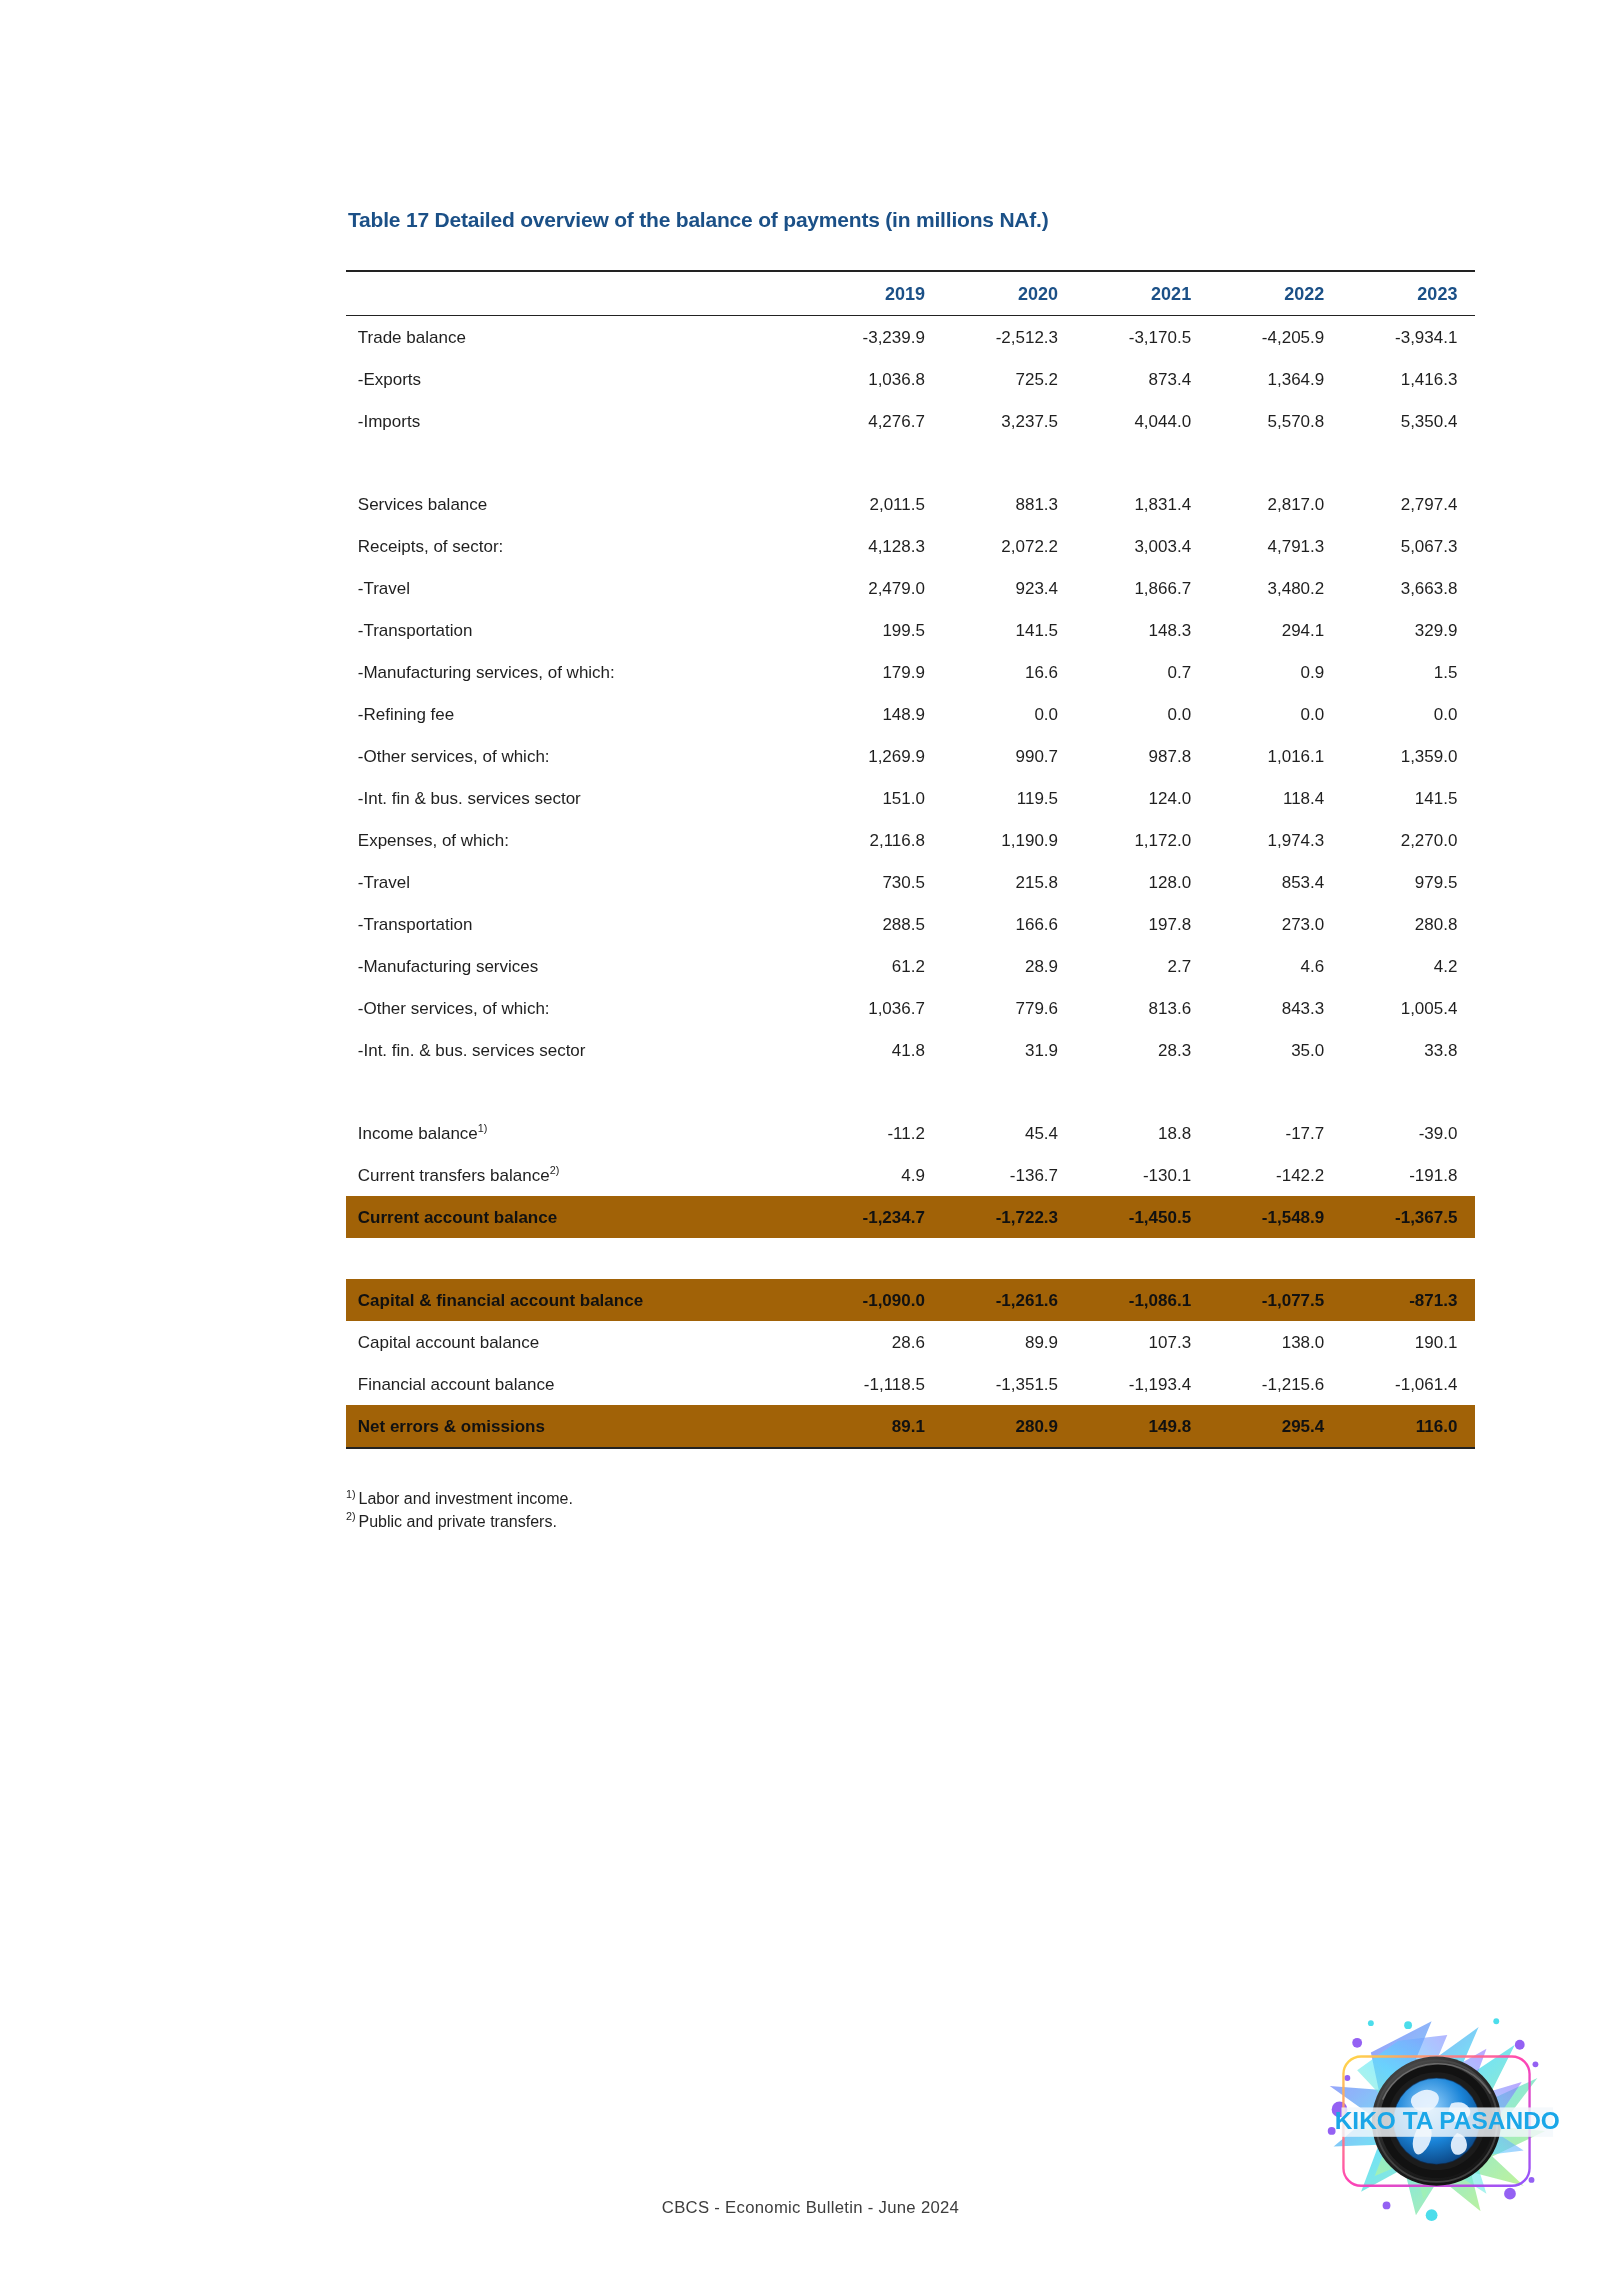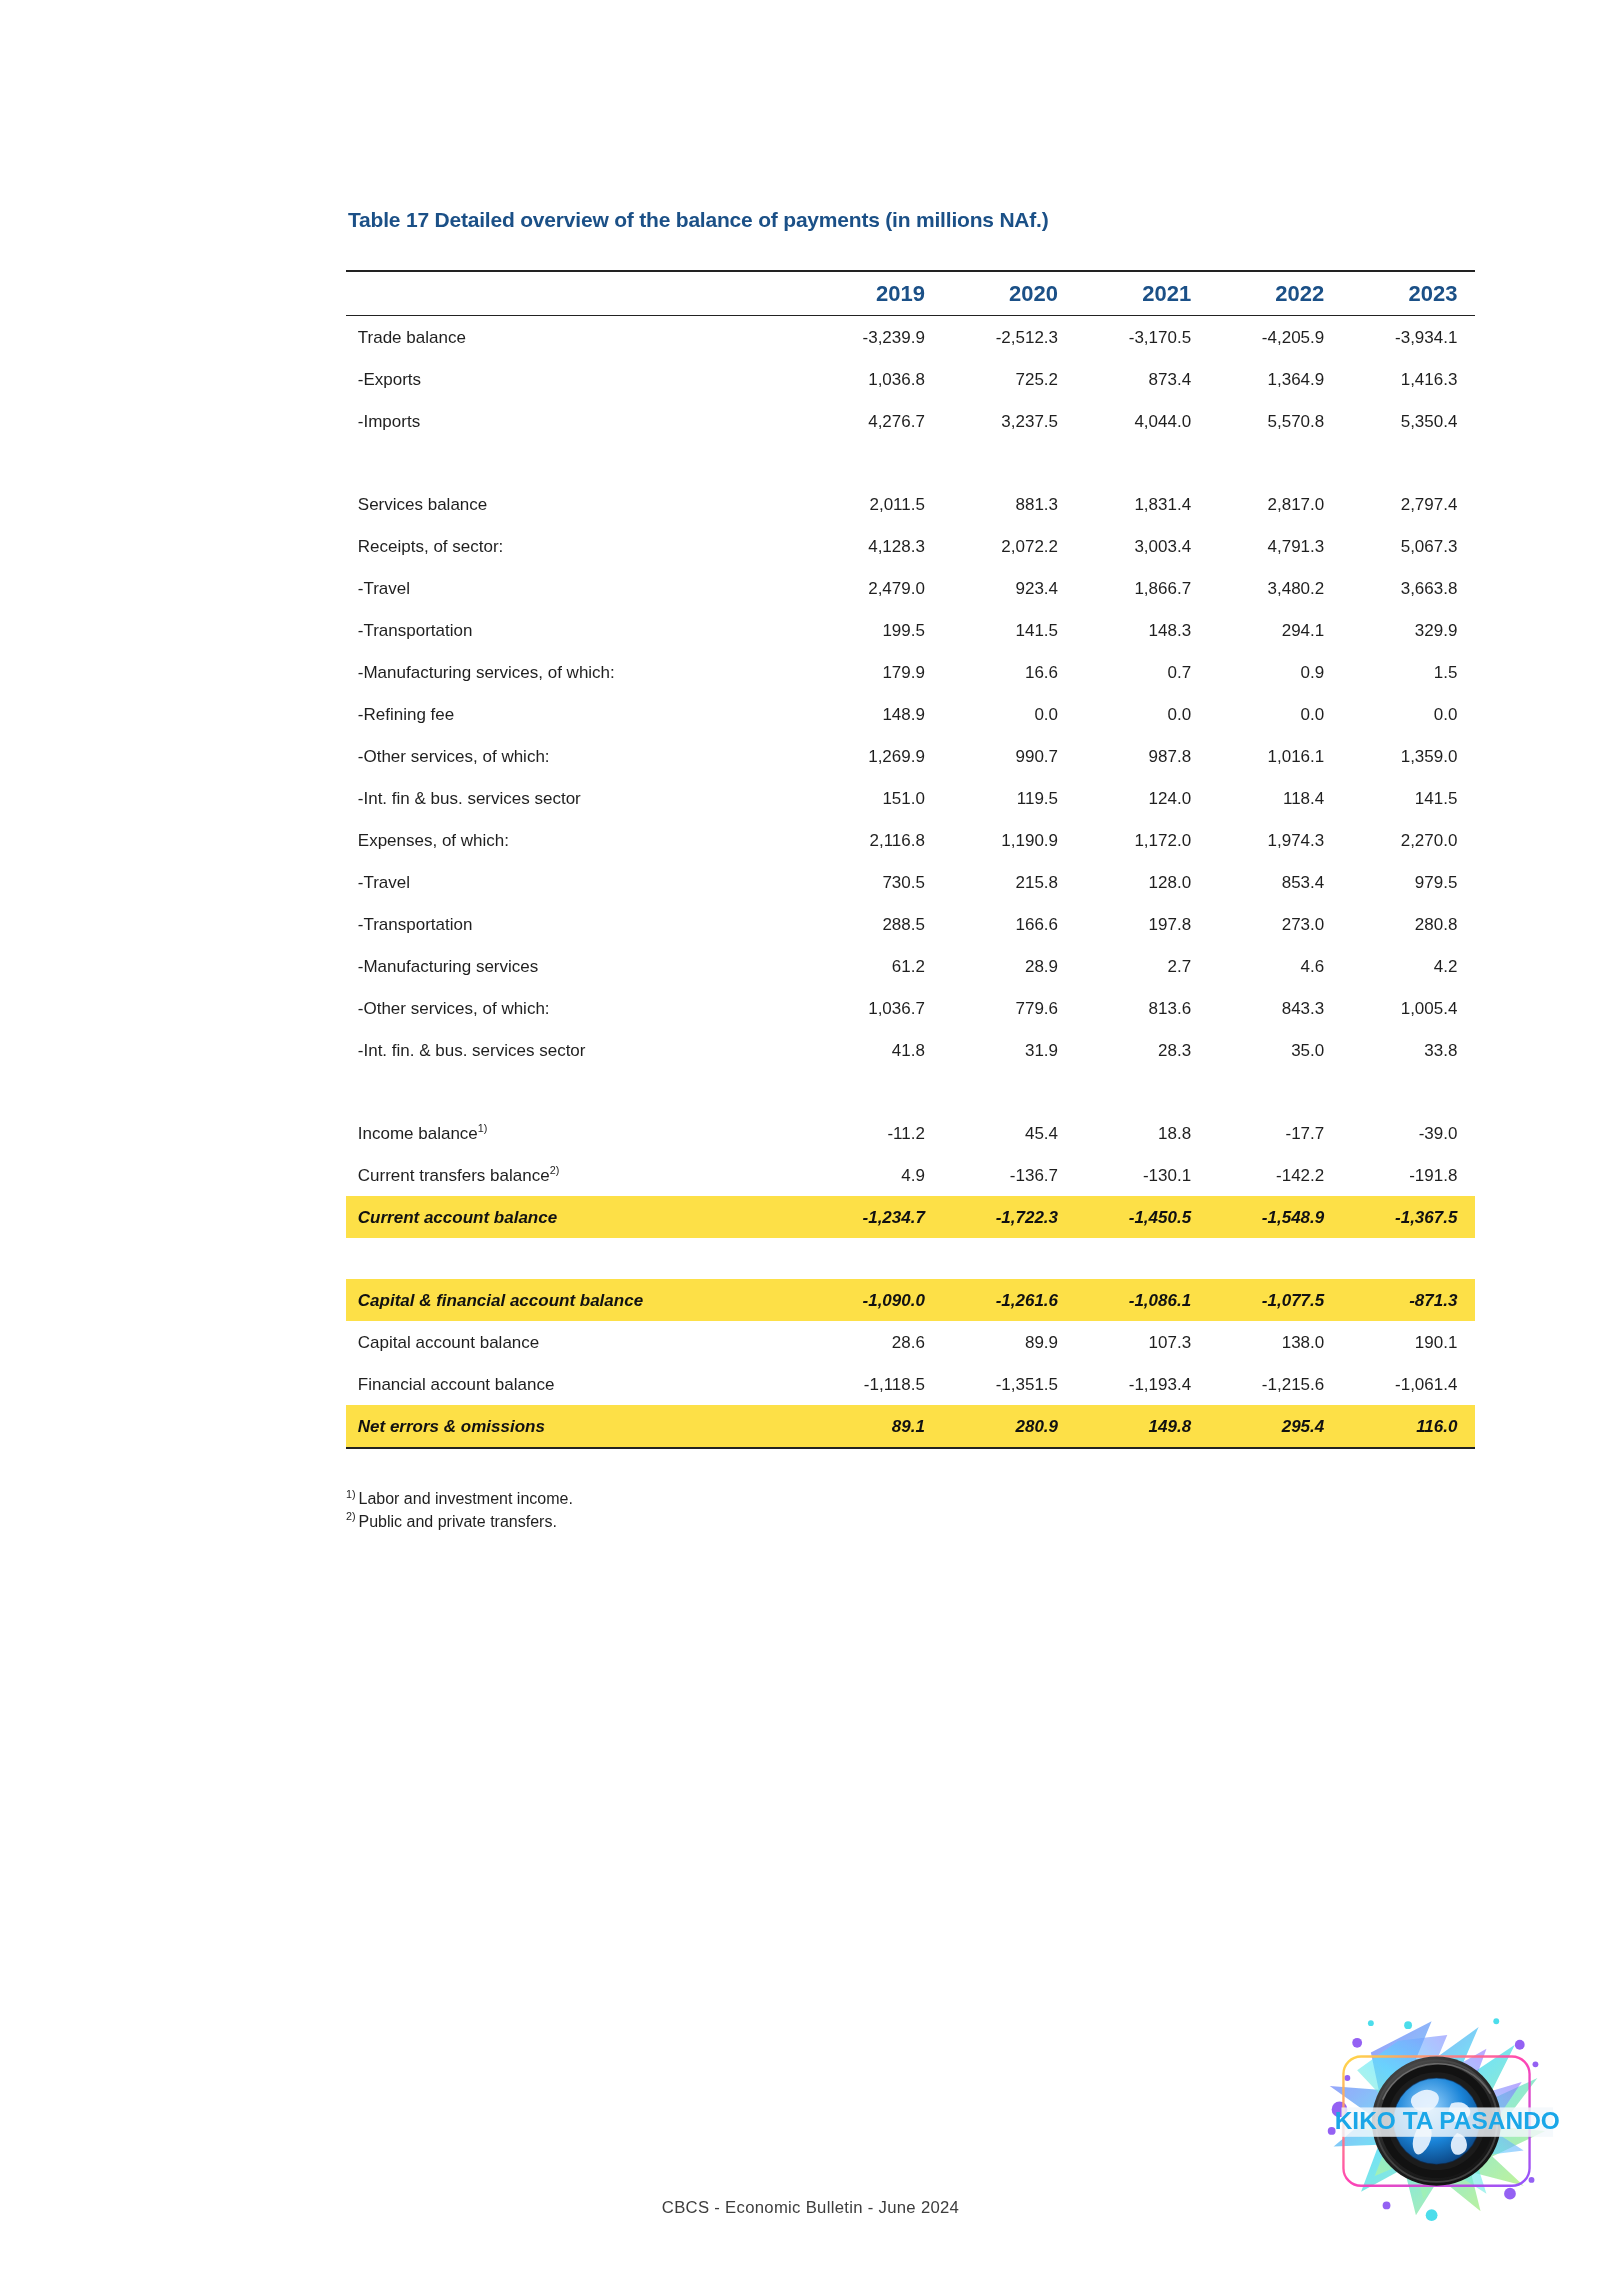--- a/index.html
+++ b/index.html
@@ -59,21 +59,21 @@
     color: #1f1f1f;
     vertical-align: middle;
     line-height: 1;
   }
 
   
   thead tr.head-row th {
     height: 43px;
     color: #1b5087;
     font-weight: bold;
-    font-size: 22px;
+    font-size: 18px;
     text-align: right;
     padding-right: 17.6px;
     border-top: 2.2px solid #222222;
     border-bottom: 1.6px solid #222222;
   }
   thead tr.head-row th.h-label {
     text-align: left;
     padding-left: 11.8px;
   }
 
@@ -96,24 +96,23 @@
   
   tbody tr.spacer-row td { height: 41px; }
 
   
   td.lab.ind0 { padding-left: 11.8px; }
   td.lab.ind1 { padding-left: 11.8px; }
   td.lab.ind2 { padding-left: 51px; }
 
   
   tbody tr.highlight td {
-    background: #fde047;
+    background: #a16207;
     font-weight: bold;
     color: #111111;
-    font-style: italic;
   }
 
   
   tbody tr.last-row td {
     border-bottom: 2.2px solid #222222;
   }
 
   sup.fn {
     font-size: 10.8px;
     vertical-align: super;

